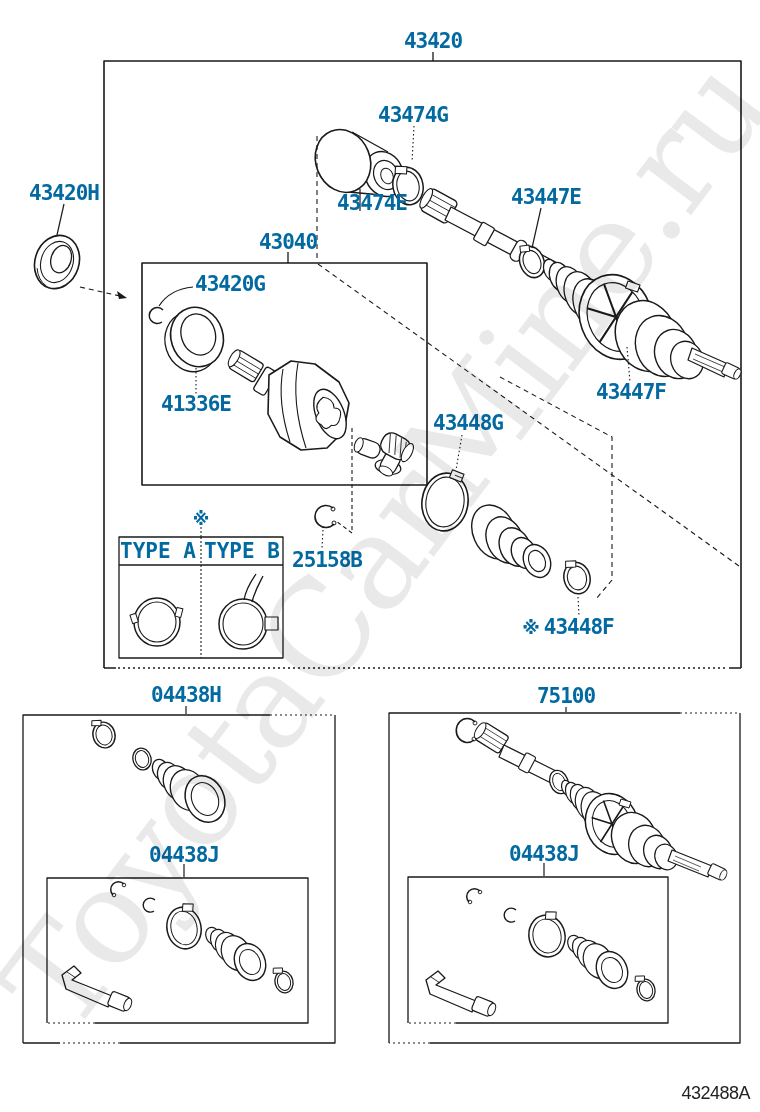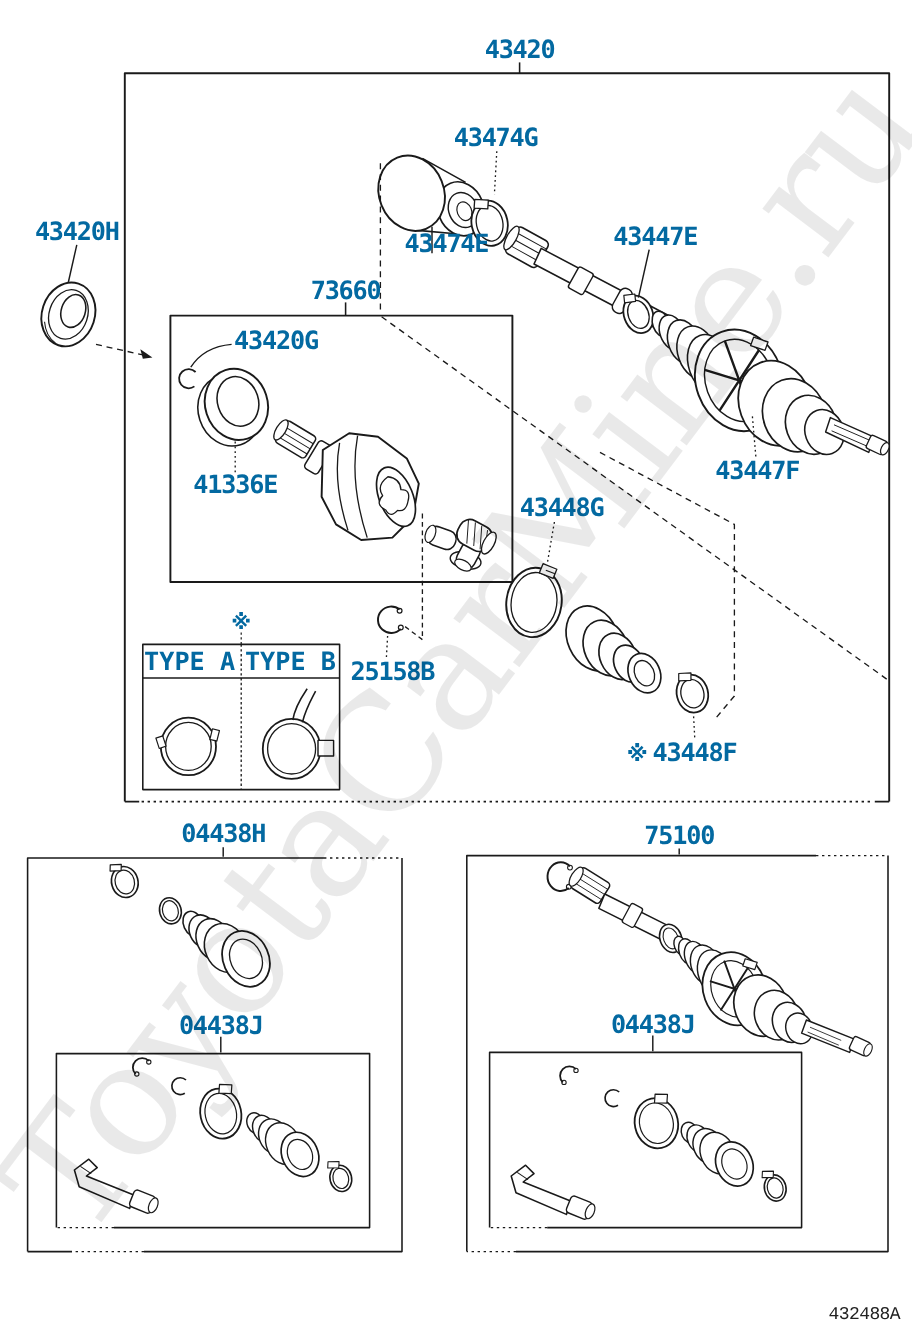--- a/index.html
+++ b/index.html
@@ -5,22 +5,22 @@
   html,body{margin:0;padding:0;background:#fff;}
   .stage{position:relative;width:760px;height:1112px;background:#fff;overflow:hidden;
          font-family:"DejaVu Sans Mono",monospace;}
   .stage svg{position:absolute;left:0;top:0;z-index:1;}
   .plabel{position:absolute;z-index:2;font-weight:bold;font-size:21px;letter-spacing:-1px;
           color:#0369a1;white-space:nowrap;transform:translate(-50%,-50%);
           font-family:"DejaVu Sans Mono",monospace;}
   .plabel.sm{font-size:21px;letter-spacing:0;}
   .plabel.ref{font-family:"DejaVu Sans",sans-serif;font-weight:bold;font-size:17px;letter-spacing:0;}
   .plabel .refmark{font-family:"DejaVu Sans",sans-serif;font-size:18px;font-weight:bold;margin-right:5px;}
-  .footer-code{position:absolute;z-index:2;right:10px;bottom:8px;font-family:Liberation Mono, monospace;
-          font-size:15px;letter-spacing:-0.5px;color:#222;text-align:right;}
+  .footer-code{position:absolute;z-index:2;right:10px;bottom:8px;font-family:Liberation Sans, sans-serif;
+          font-size:18px;letter-spacing:-0.5px;color:#222;text-align:right;}
   .watermark{position:absolute;z-index:3;left:385px;top:545px;pointer-events:none;
           transform:translate(-50%,-50%) rotate(-53deg);
           font-family:"DejaVu Serif",serif;font-size:132px;letter-spacing:-3px;
           color:rgba(0,0,0,0.085);white-space:nowrap;}
 </style>
 </head>
 <body>
 
 <div class="stage">
 
@@ -371,21 +371,21 @@
       </g>
     </g>
   </g>
 </svg>
 
 <div class="plabel" style="left:433px;top:41px">43420</div>
 <div class="plabel" style="left:64px;top:193px">43420H</div>
 <div class="plabel" style="left:413px;top:115px">43474G</div>
 <div class="plabel" style="left:372px;top:203px">43474E</div>
 <div class="plabel" style="left:546px;top:197px">43447E</div>
-<div class="plabel" style="left:288px;top:242px">73660</div>
+<div class="plabel" style="left:288px;top:242px">43040</div>
 <div class="plabel" style="left:230px;top:284px">43420G</div>
 <div class="plabel" style="left:196px;top:404px">41336E</div>
 <div class="plabel" style="left:468px;top:423px">43448G</div>
 <div class="plabel" style="left:631px;top:392px">43447F</div>
 <div class="plabel" style="left:327px;top:560px">25158B</div>
 <div class="plabel" style="left:568px;top:627px">
   <span class="refmark">※</span><span>43448F</span>
 </div>
 <div class="plabel ref" style="left:201px;top:519px">※</div>
 <div class="plabel sm" style="left:158px;top:551px">TYPE A</div>

